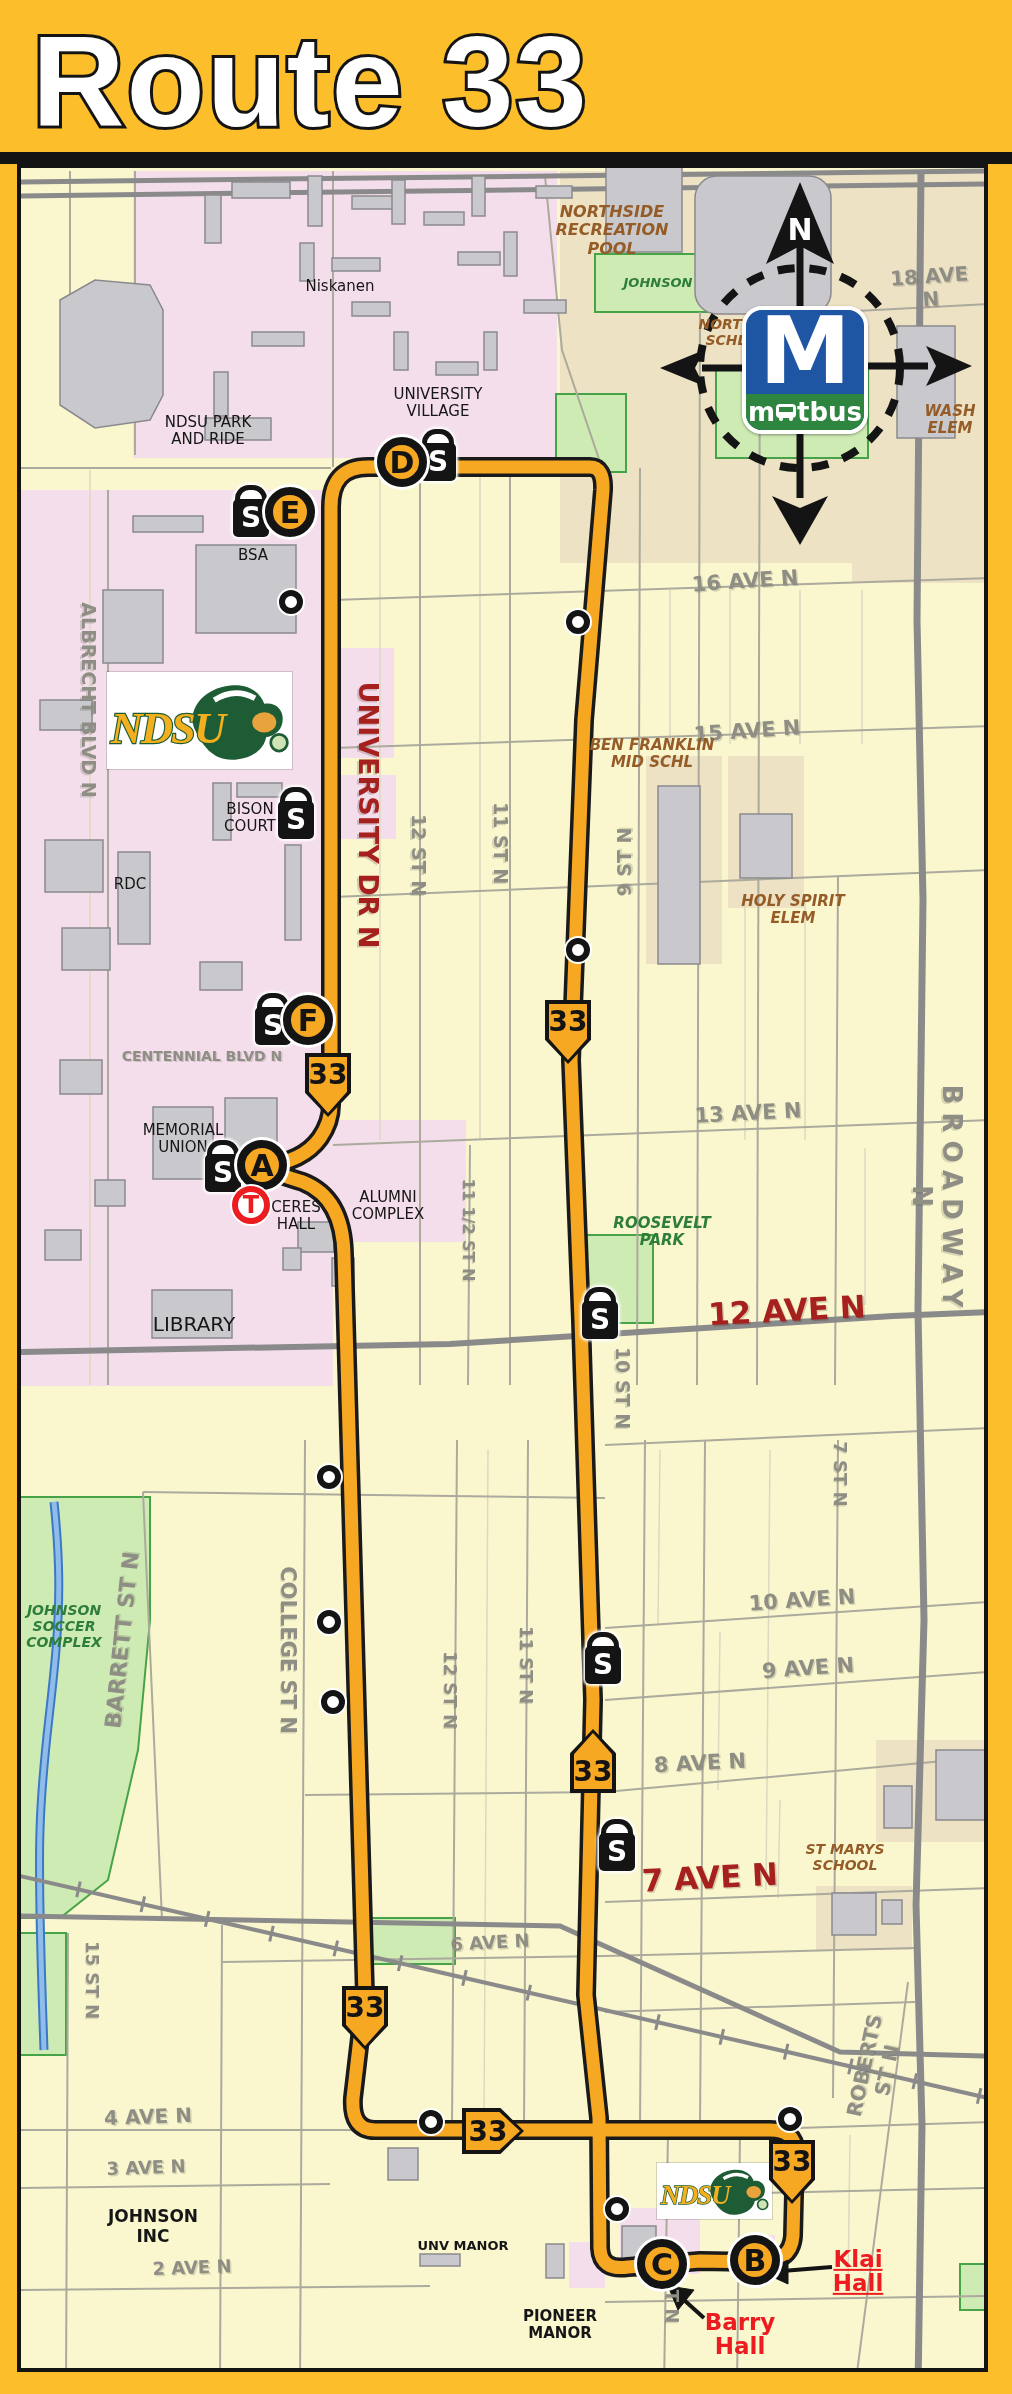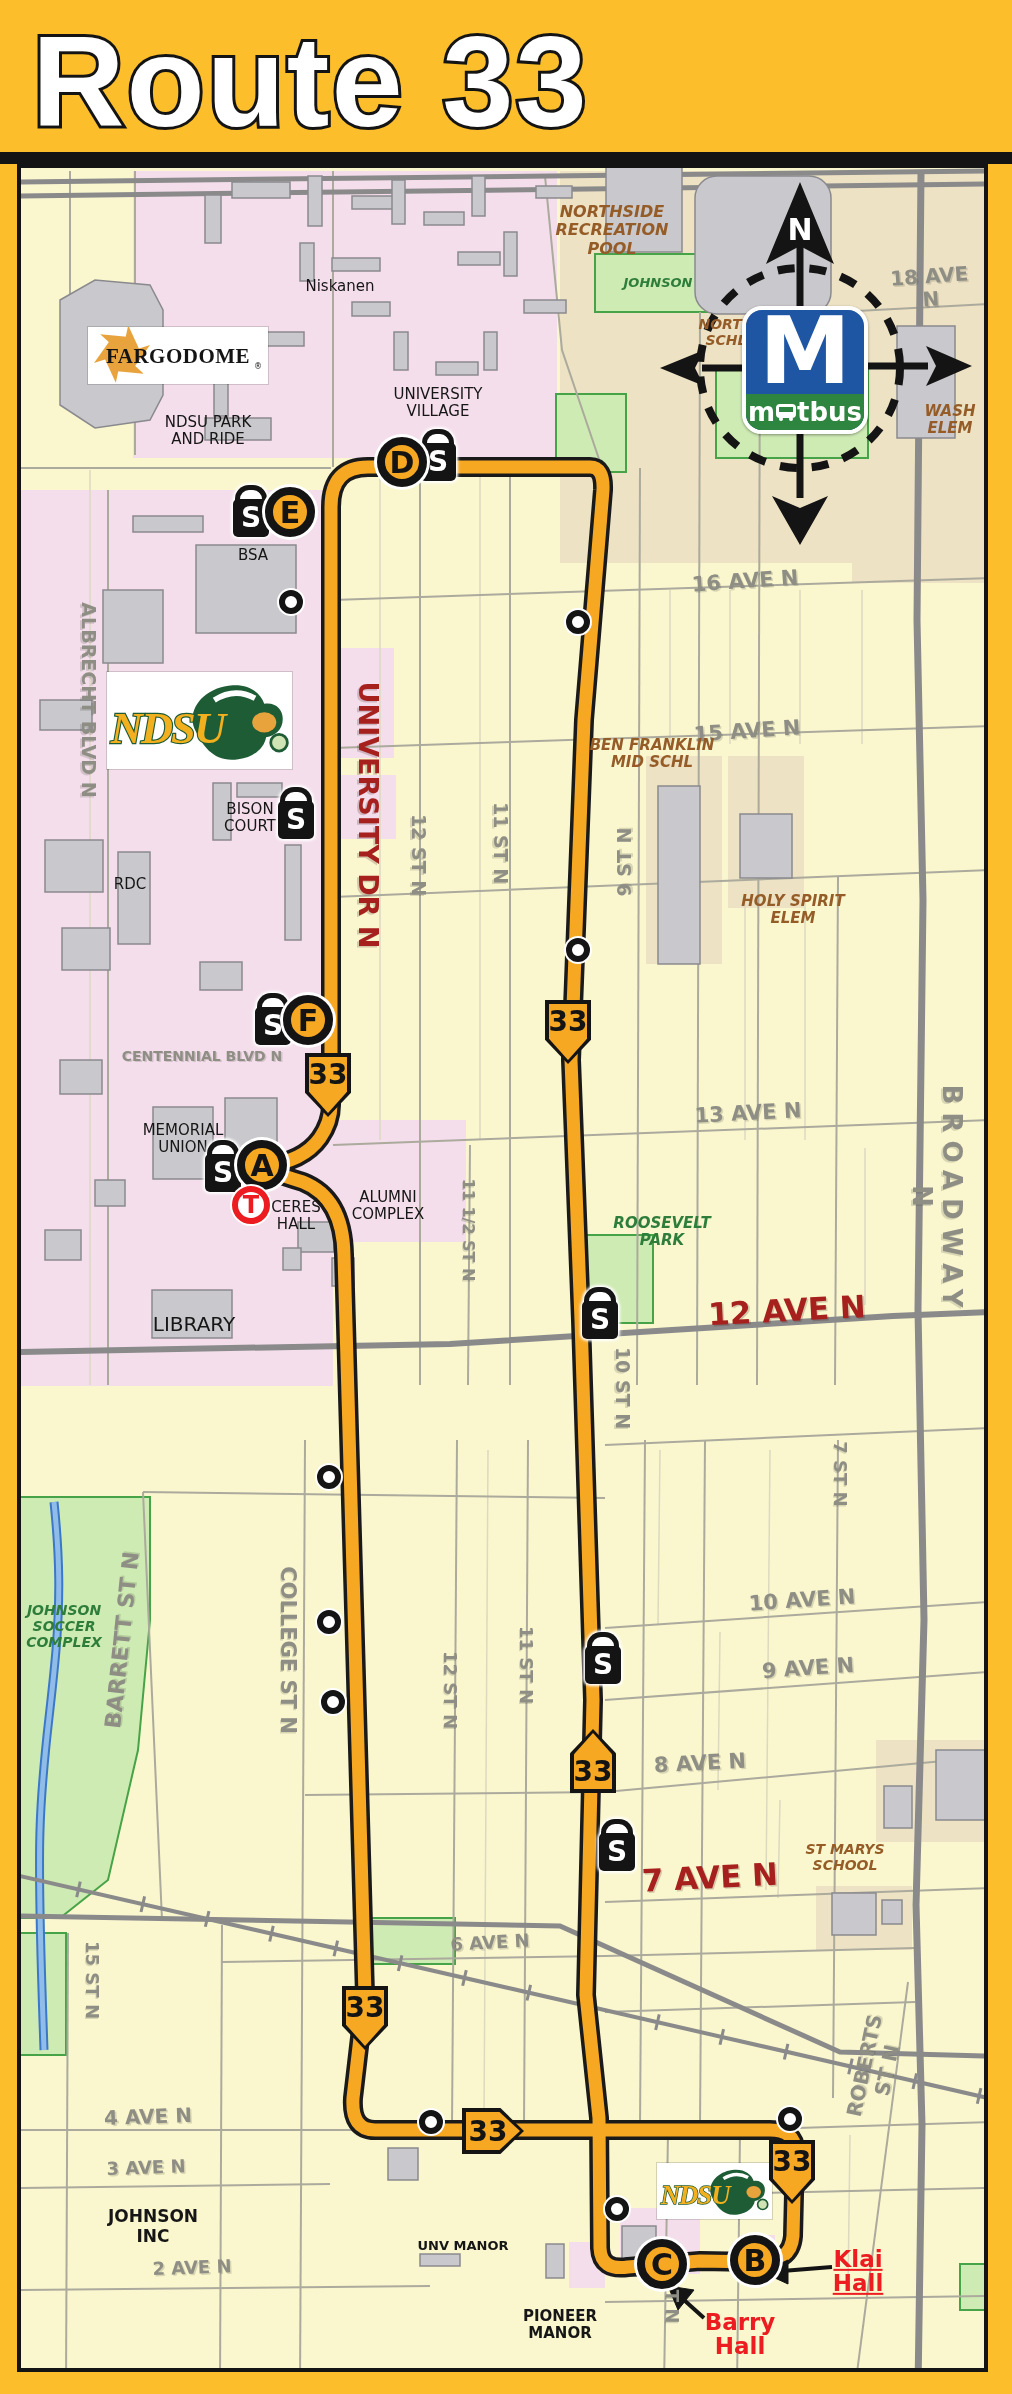--- a/index.html
+++ b/index.html
@@ -285,36 +285,20 @@
       </g>
 
       <g stroke="#141414" fill="#141414">
         <line x1="832" y1="2267" x2="782" y2="2271" stroke-width="4"></line>
         <polygon points="762,2272 788,2260 788,2284"></polygon>
         <line x1="704" y1="2318" x2="684" y2="2300" stroke-width="4"></line>
         <polygon points="668,2286 694,2290 678,2310"></polygon>
       </g>
     </svg>
 
-    <div class="logobox" style="left:88px;top:327px;width:180px;height:57px;">
-      <svg width="180" height="57" viewBox="0 0 180 57">
-        <g transform="translate(34,27)">
-          <g fill="#E8A33D">
-                <path d="M0,0 L28,-9 L11,15 Z"></path>
-                <path d="M0,0 L28,-9 L11,15 Z" transform="rotate(60)"></path>
-          <path d="M0,0 L28,-9 L11,15 Z" transform="rotate(120)"></path>
-                <path d="M0,0 L28,-9 L11,15 Z" transform="rotate(180)"></path>
-          <path d="M0,0 L28,-9 L11,15 Z" transform="rotate(240)"></path>
-                <path d="M0,0 L28,-9 L11,15 Z" transform="rotate(300)"></path>
-              </g>
-        </g>
-        <text x="18" y="36" font-family="Liberation Serif, DejaVu Serif, serif" font-weight="bold" font-size="21" fill="#141414" letter-spacing="0.5">FARGODOME</text>
-        <text x="166" y="42" font-size="8" fill="#141414">®</text>
-      </svg>
-    </div>
 
     <div class="logobox" style="left:107px;top:672px;width:185px;height:97px;">
       <svg width="185" height="97" viewBox="0 0 200 100">
         <path d="M96,62 C84,40 104,14 136,12 C154,11 166,20 170,32 C182,30 190,38 190,48 C190,60 182,66 172,68 C170,80 158,90 142,92 C116,96 104,78 96,62 Z" fill="#1E5C35"></path>
         <path d="M116,28 q22,-14 44,-2" stroke="#ffffff" stroke-width="6" fill="none"></path>
         <ellipse cx="170" cy="52" rx="13" ry="11" fill="#E8A33D"></ellipse>
         <circle cx="186" cy="74" r="9" fill="#CFE3B4" stroke="#1E5C35" stroke-width="3"></circle>
         <text x="4" y="74" font-family="Liberation Serif, DejaVu Serif, serif" font-style="italic" font-weight="bold" font-size="48" fill="#F2B01E" stroke="#1E5C35" stroke-width="2.5" paint-order="stroke" letter-spacing="-2">NDSU</text>
       </svg>
     </div>

